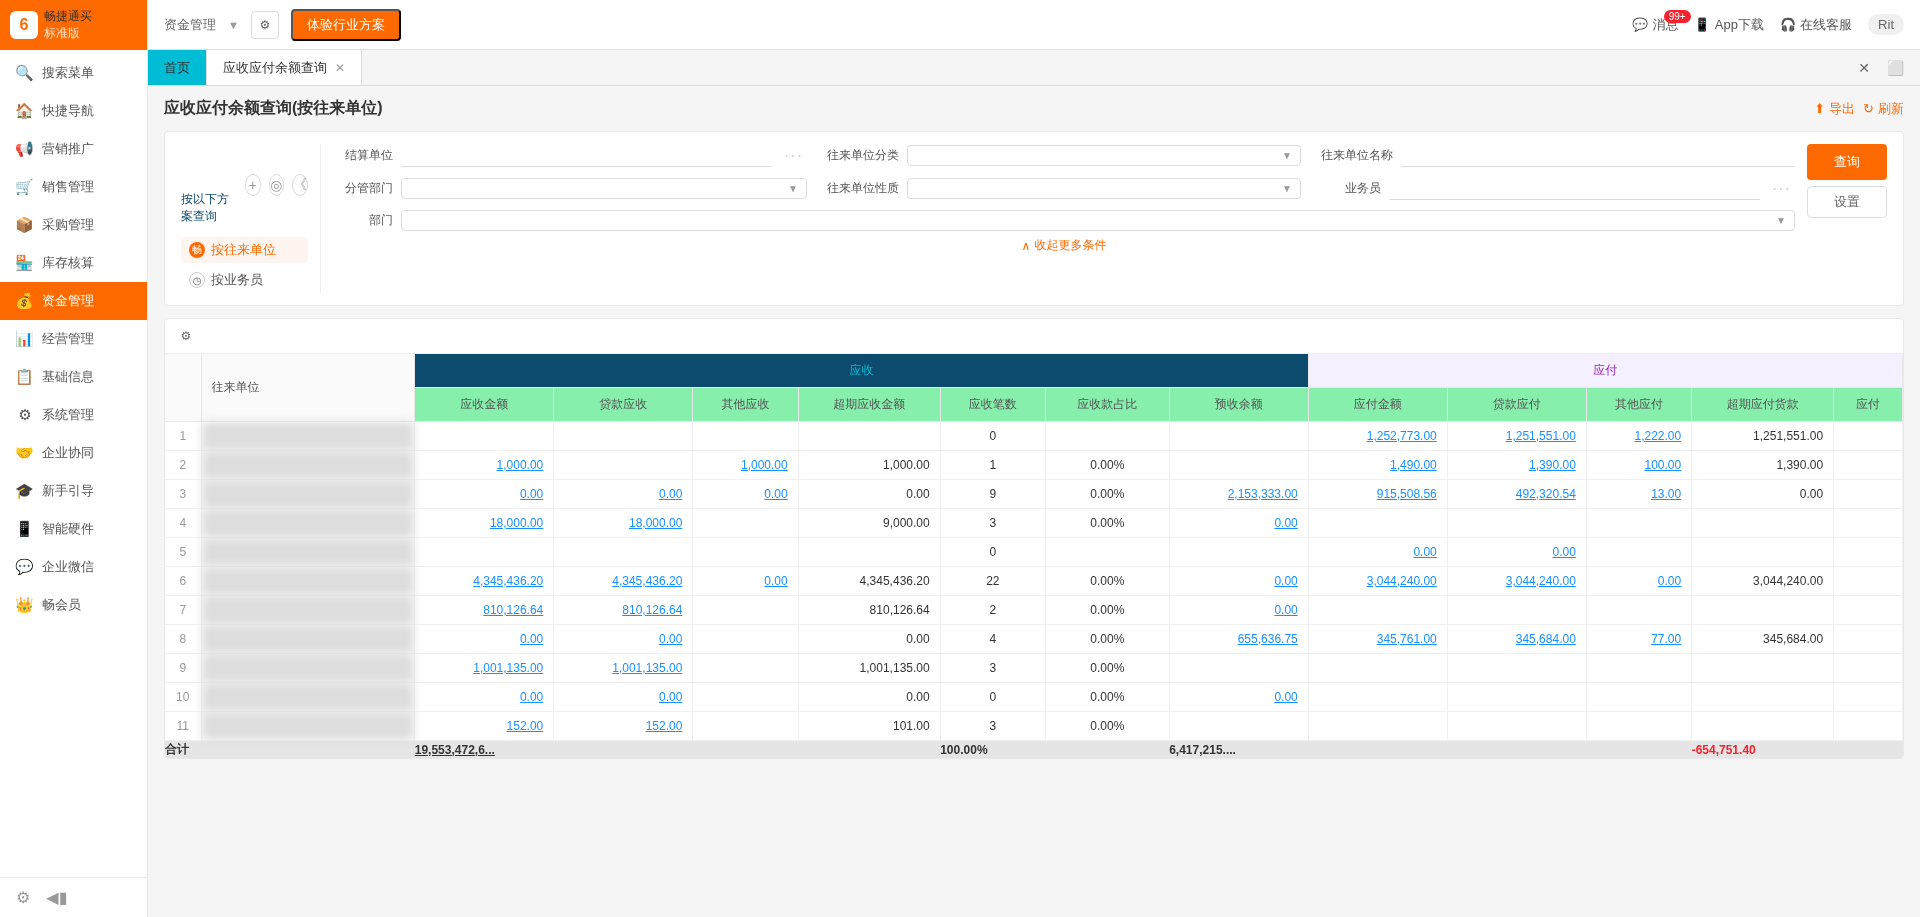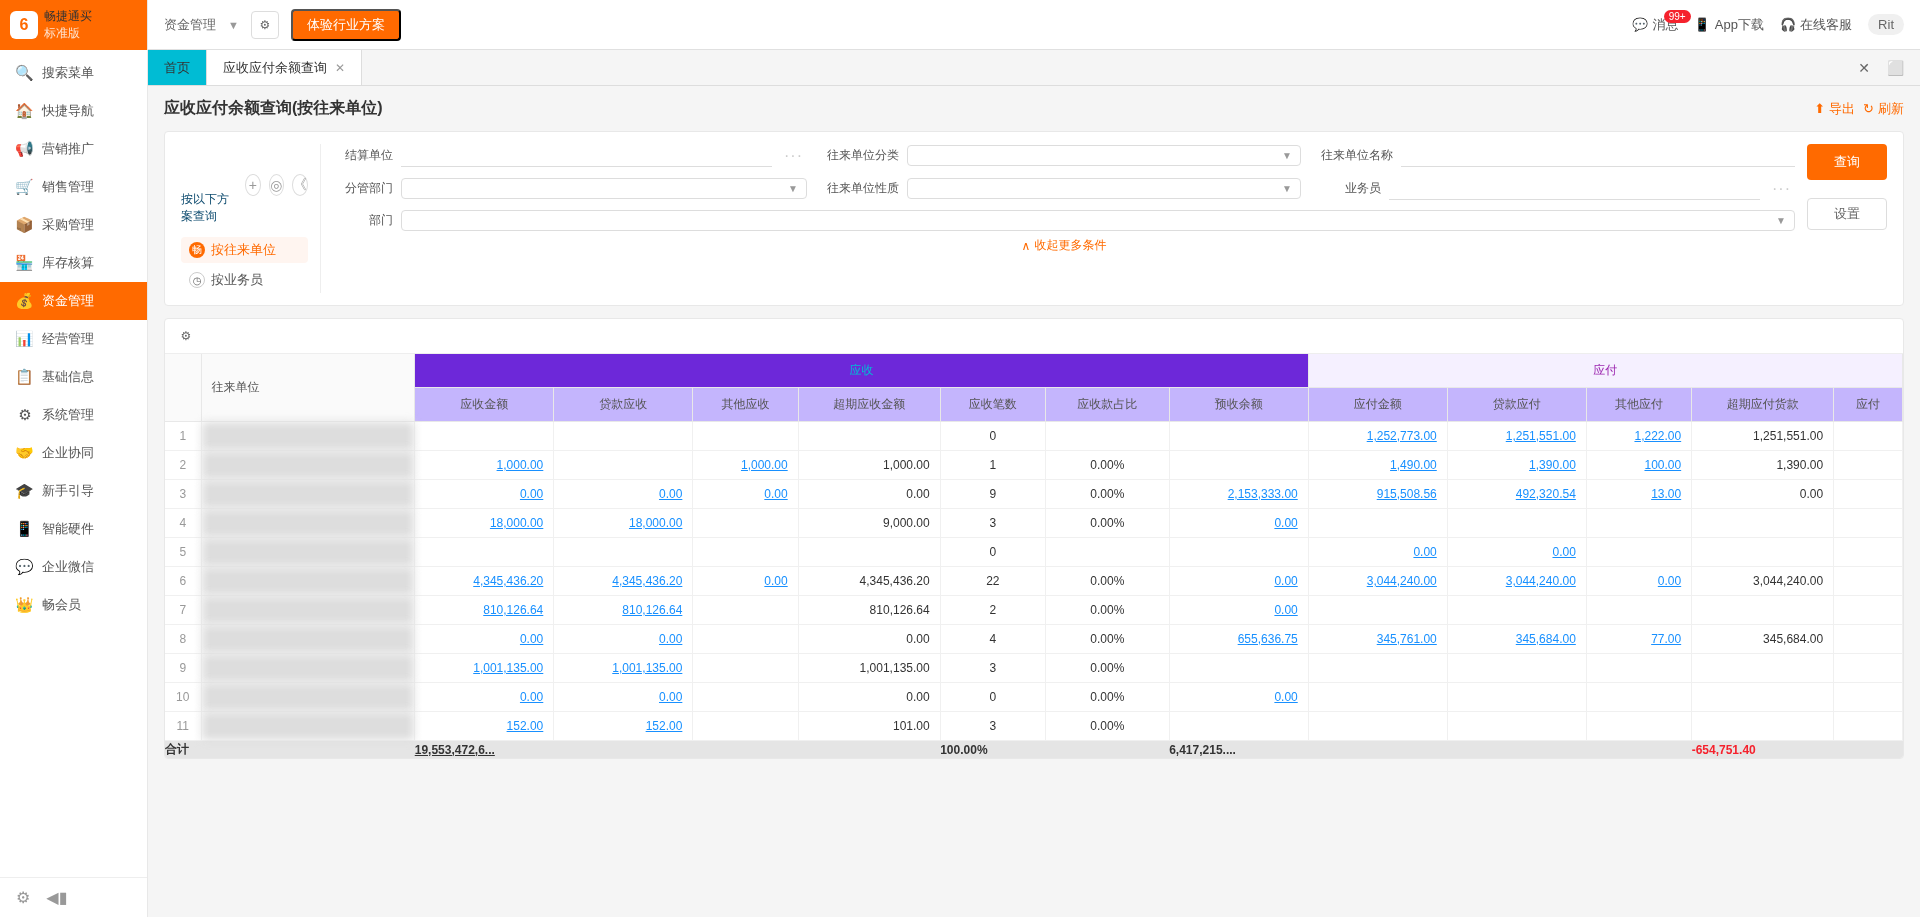--- a/index.html
+++ b/index.html
@@ -80,52 +80,52 @@
     .filter-title { font-size: 12px; color: #0c4a6e; margin-top: 47px; }
     .filter-add-btn { width: 22px; height: 22px; border: 1px solid #ddd; border-radius: 50%; display: flex; align-items: center; justify-content: center; cursor: pointer; color: #999; font-size: 14px; }
     .filter-options { display: flex; flex-direction: column; gap: 4px; }
     .filter-option { display: flex; align-items: center; gap: 6px; padding: 4px 8px; border-radius: 4px; cursor: pointer; font-size: 13px; color: #555; }
     .filter-option.active { background: #fff5f0; color: #ff6a00; }
     .filter-option-icon { width: 16px; height: 16px; background: #ff6a00; border-radius: 50%; display: flex; align-items: center; justify-content: center; color: #fff; font-size: 10px; }
     .filter-option-icon2 { width: 16px; height: 16px; border: 1px solid #ccc; border-radius: 50%; display: flex; align-items: center; justify-content: center; color: #666; font-size: 10px; }
     .collapse-btn { display: flex; align-items: center; justify-content: center; gap: 4px; color: #ff6a00; cursor: pointer; font-size: 12px; padding: 6px; }
     
     .query-btn { background: #ff6a00; color: #fff; border: none; border-radius: 4px; padding: 9px 20px; cursor: pointer; font-size: 13px; }
-    .set-btn { background: #fff; color: #666; border: 1px solid #ddd; border-radius: 4px; padding: 6px 20px; cursor: pointer; font-size: 13px; margin-top: 12px; }
+    .set-btn { background: #fff; color: #666; border: 1px solid #ddd; border-radius: 4px; padding: 6px 20px; cursor: pointer; font-size: 13px; }
     .filter-left { width: 140px; border-right: 1px solid #eee; padding-right: 12px; }
     .filter-buttons { display: flex; flex-direction: column; gap: 6px; width: 80px; }
 
     
     .table-container { background: #fff; border-radius: 4px; border: 1px solid #e8e8e8; overflow: hidden; }
     .table-toolbar { padding: 8px 12px; border-bottom: 1px solid #eee; display: flex; align-items: center; gap: 8px; }
     .table-wrap { overflow-x: auto; }
     table { width: 100%; border-collapse: collapse; font-size: 12px; }
     thead th {
       background: #fafafa; border-bottom: 1px solid #e8e8e8; border-right: 1px solid #e8e8e8;
       padding: 8px 10px; text-align: center; font-weight: normal; color: #555; white-space: nowrap;
     }
-    thead th.group-header { background: #6d28d9; color: #00bcd4; border-bottom: 1px solid #e8e8e8; }
+    thead th.group-header { background: #0c4a6e; color: #00bcd4; border-bottom: 1px solid #e8e8e8; }
     tbody tr { border-bottom: 1px solid #f0f0f0; }
     tbody td { padding: 7px 10px; border-right: 1px solid #f0f0f0; text-align: right; white-space: nowrap; color: #333; }
     tbody td.center { text-align: center; }
     tbody td.left { text-align: left; }
     .td-link { color: #1890ff; text-decoration: underline; cursor: pointer; }
     .row-num { color: #999; text-align: center; }
     .footer-row { background: #e5e5e5; font-weight: bold; }
     .footer-row td { color: #333; }
     .settings-icon { width: 18px; height: 18px; cursor: pointer; color: #666; display: flex; align-items: center; justify-content: center; }
 
     
     ::-webkit-scrollbar { width: 6px; height: 6px; }
     ::-webkit-scrollbar-track { background: #f1f1f1; }
     ::-webkit-scrollbar-thumb { background: #ccc; border-radius: 3px; }
 
     .blurred { filter: blur(4px); background: #ddd; border-radius: 4px; color: transparent !important; user-select: none; }
 
-    .th-sub { background: #c4b5fd; }
+    .th-sub { background: #86efac; }
 
     .filter-row-full { display: flex; gap: 16px; align-items: flex-end; }
     .filter-grid { display: grid; grid-template-columns: 1fr 1fr 1fr; gap: 10px 20px; flex: 1; }
     .filter-item { display: flex; align-items: center; gap: 8px; }
     .filter-item-label { white-space: nowrap; font-size: 12px; color: #555; min-width: 60px; text-align: right; }
     .filter-item-input { flex: 1; border: none; border-bottom: 1px solid #ddd; padding: 4px 4px; font-size: 12px; outline: none; background: transparent; }
     .filter-item-select { flex: 1; border: 1px solid #ddd; border-radius: 4px; padding: 4px 8px; font-size: 12px; display: flex; align-items: center; justify-content: space-between; cursor: pointer; background: #fff; }
     .chevron-down { font-size: 10px; color: #999; }
     .filter-dots-btn { color: #ccc; font-size: 16px; cursor: pointer; letter-spacing: 1px; padding: 0 4px; }
   </style>

